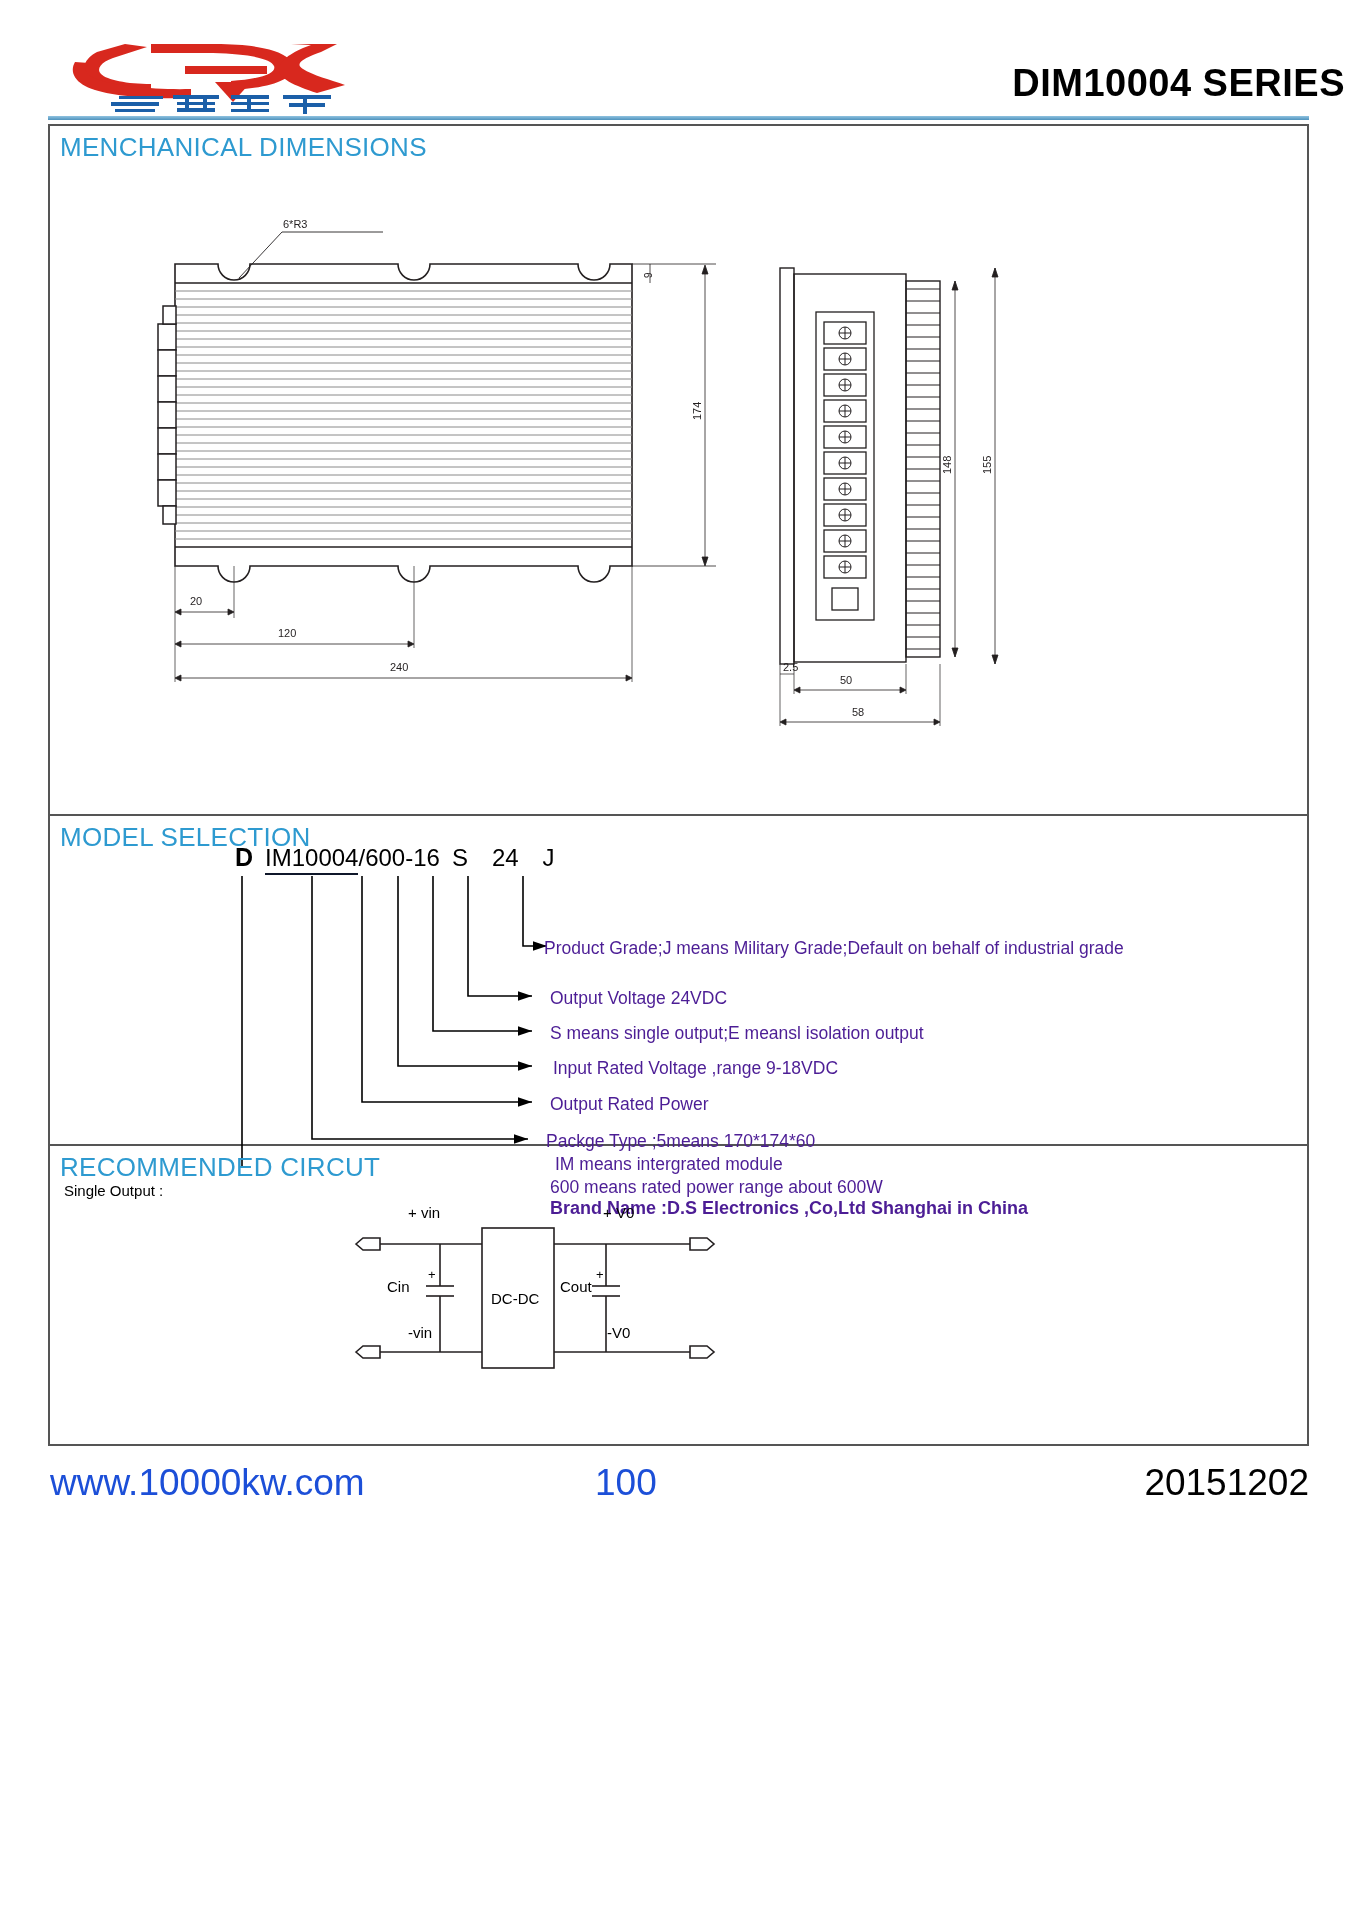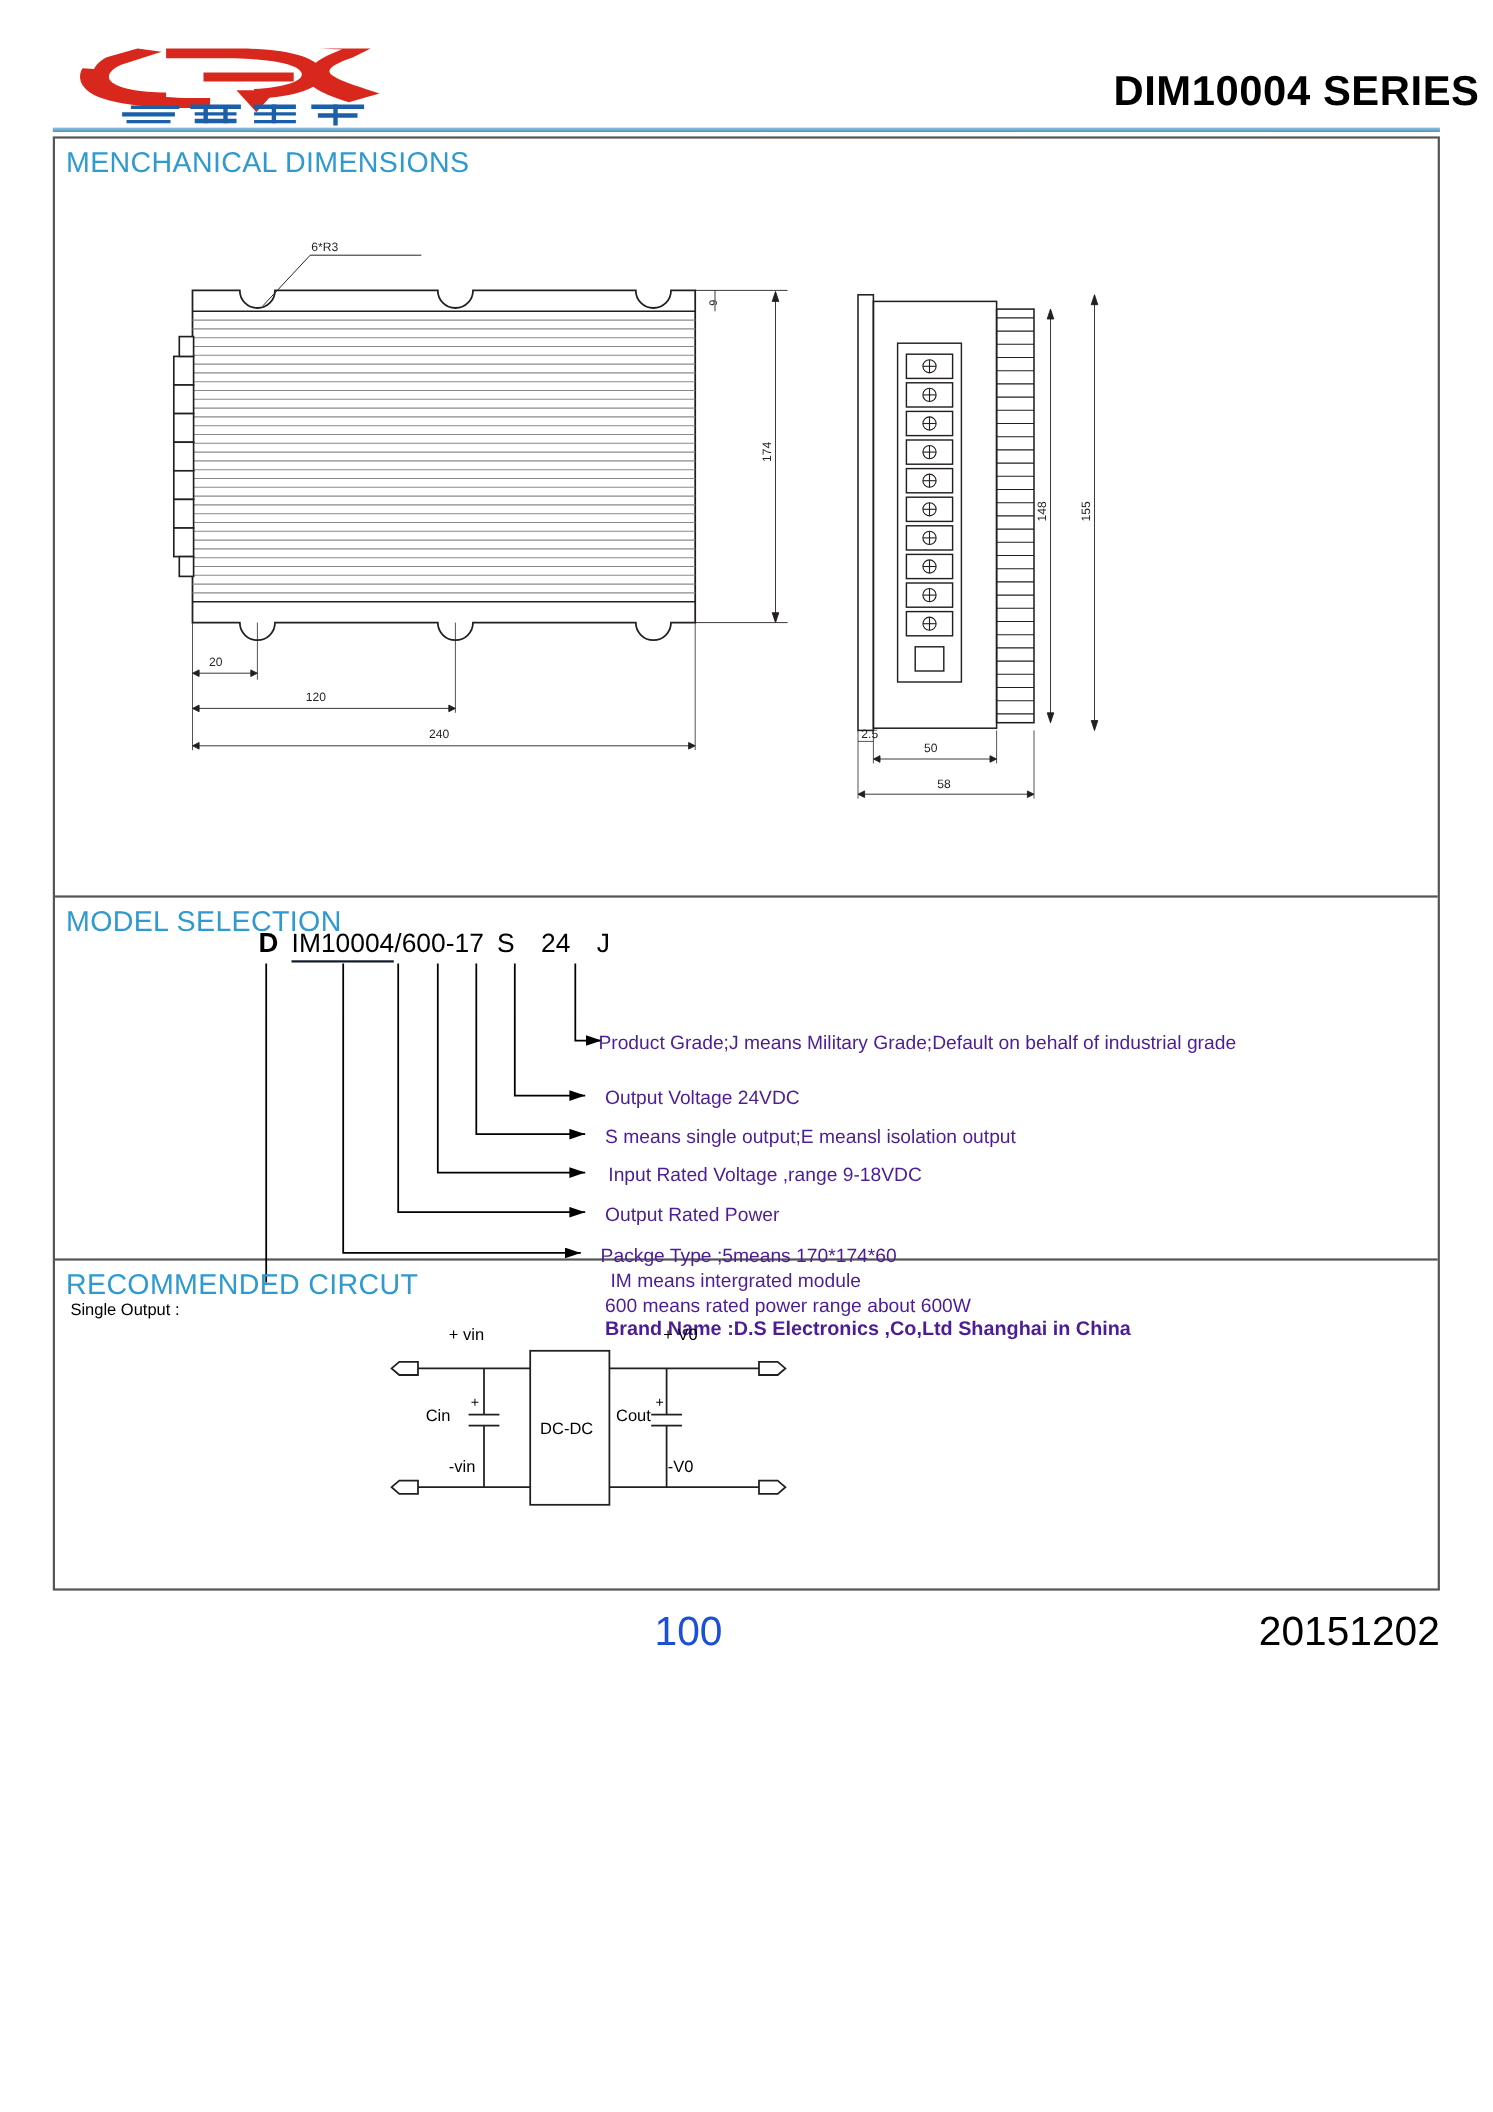--- a/index.html
+++ b/index.html
@@ -380,21 +380,21 @@
         </g>
         <text class="dim-txt" x="802" y="590">58</text>
       </svg>
     </div>
 
     <div class="sect-title" style="left:10px;top:696px;">MODEL SELECTION</div>
 
     <div class="model">
 
       <div class="model-code">
-        <span class="brand">D</span><span class="gap"></span><span style="border-bottom:2px solid #0f172a;padding-bottom:2px;">IM10004</span><span>/600-</span><span>17</span><span class="gap"></span><span>S</span><span class="gap"></span><span class="gap"></span><span>24</span><span class="gap"></span><span class="gap"></span><span>J</span>
+        <span class="brand">D</span><span class="gap"></span><span style="border-bottom:2px solid #0f172a;padding-bottom:2px;">IM10004</span><span>/600-</span><span>16</span><span class="gap"></span><span>S</span><span class="gap"></span><span class="gap"></span><span>24</span><span class="gap"></span><span class="gap"></span><span>J</span>
       </div>
 
       <svg width="1261" height="350" viewBox="0 0 1261 350" xmlns="http://www.w3.org/2000/svg">
         <defs>
           <marker id="ar2" markerWidth="10" markerHeight="8" refX="9" refY="3" orient="auto">
             <path d="M0,0 L9,3 L0,6 z" fill="#000"></path>
           </marker>
         </defs>
         <g stroke="#000" fill="none" stroke-width="1.6">
 
@@ -469,17 +469,18 @@
         <text class="ckt-txt-s" x="378" y="133">+</text>
         <text class="ckt-txt" x="510" y="146">Cout</text>
         <text class="ckt-txt-s" x="546" y="133">+</text>
         <text class="ckt-txt" x="441" y="158">DC-DC</text>
       </svg>
     </div>
 
   </div>
 
   <div class="footer">
+    <div class="url">www.10000kw.com</div>
     <div class="pg">100</div>
     <div class="date">20151202</div>
   </div>
 
 </div>
 
 </body></html>

